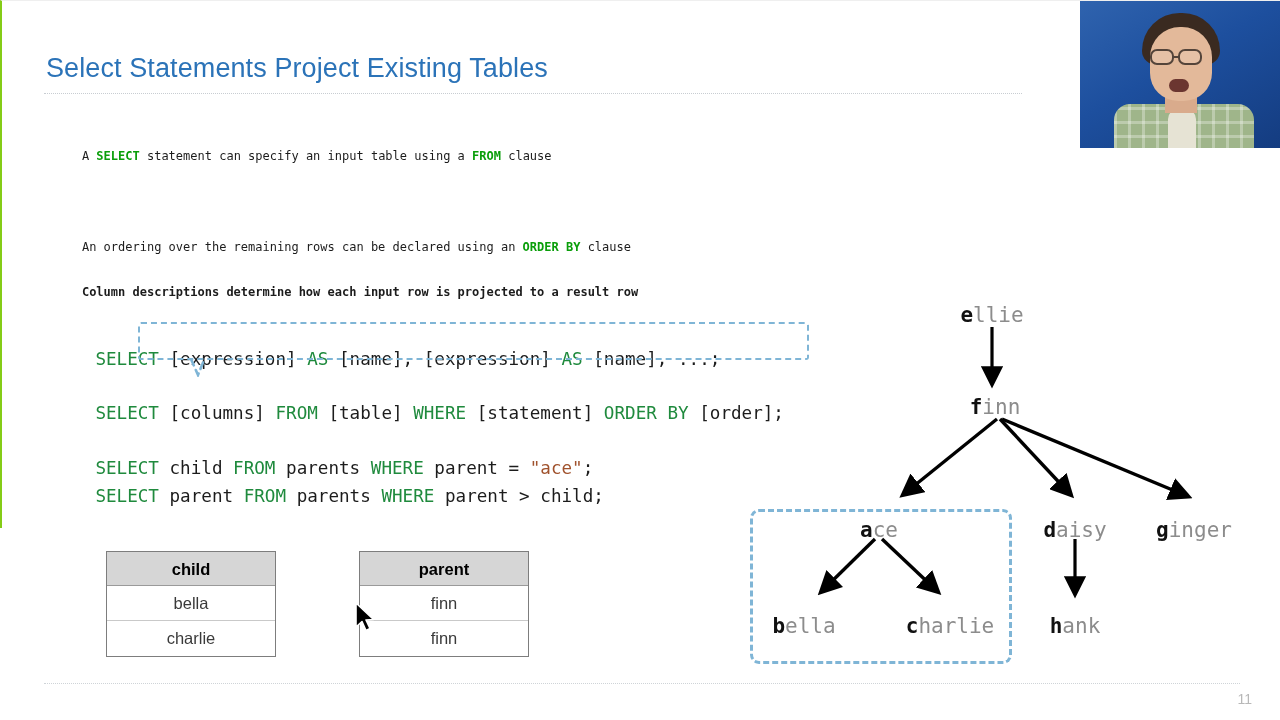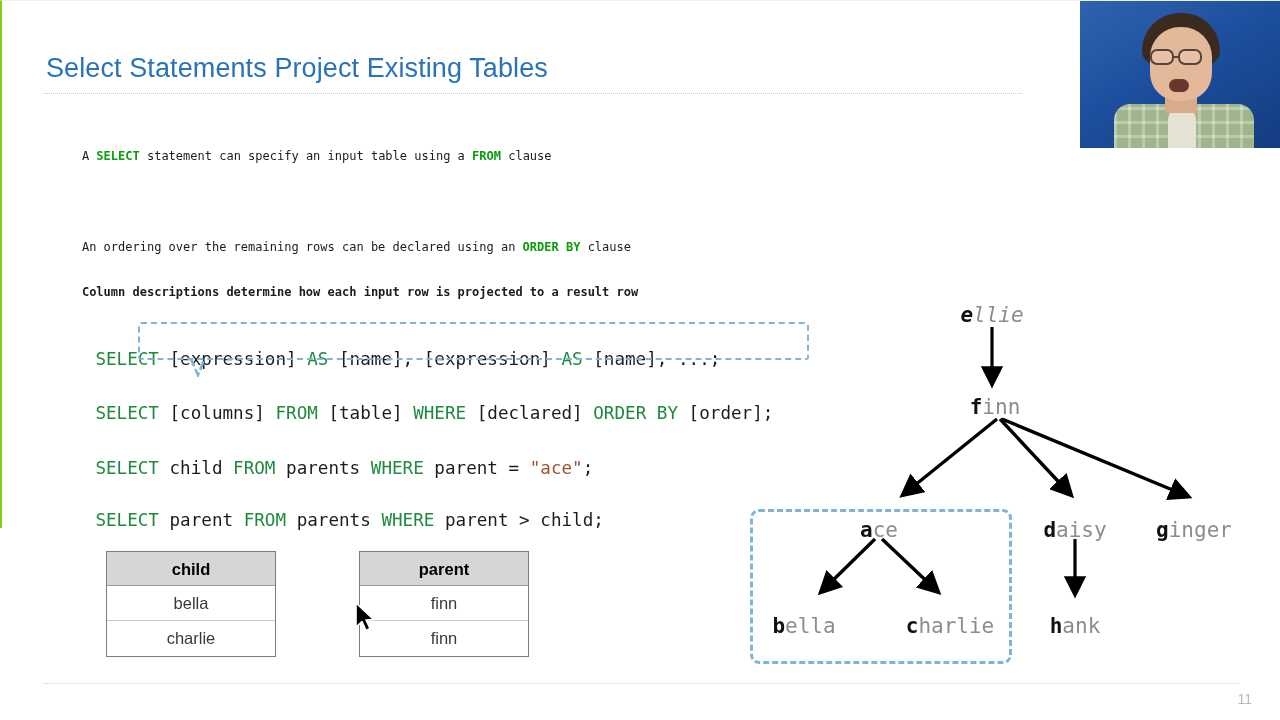--- a/index.html
+++ b/index.html
@@ -224,28 +224,28 @@
   <div class="code" style="top:328px;">
     <span class="kw">SELECT</span><span> [expression] </span><span class="kw">AS</span><span> [name], [expression] </span><span class="kw">AS</span><span> [name], ...;</span>
   </div>
 
   <div id="expr-callout"></div>
   <svg id="expr-callout-tail" viewBox="0 0 16 18">
     <path d="M1 0 L8 16 L14 1" fill="none" stroke="#7fb5d6" stroke-width="2.6" stroke-linecap="round" stroke-dasharray="7 5"></path>
   </svg>
 
   <div class="code" style="top:382px;">
-    <span class="kw">SELECT</span><span> [columns] </span><span class="kw">FROM</span><span> [table] </span><span class="kw">WHERE</span><span> [declared] </span><span class="kw">ORDER BY</span><span> [order];</span>
+    <span class="kw">SELECT</span><span> [columns] </span><span class="kw">FROM</span><span> [table] </span><span class="kw">WHERE</span><span> [statement] </span><span class="kw">ORDER BY</span><span> [order];</span>
   </div>
 
   <div class="code" style="top:437px;">
     <span class="kw">SELECT</span><span> child </span><span class="kw">FROM</span><span> parents </span><span class="kw">WHERE</span><span> parent = </span><span class="str">"ace"</span><span>;</span>
   </div>
 
-  <div class="code" style="top:489px;text-align:center;">
+  <div class="code" style="top:465px;text-align:center;">
     <span class="kw">SELECT</span><span> parent </span><span class="kw">FROM</span><span> parents </span><span class="kw">WHERE</span><span> parent &gt; child;</span>
   </div>
 
   <div class="rtable" style="left:104px; top:550px; width:170px;">
     <div class="th">child</div>
     <div class="td">bella</div>
     <div class="td last">charlie</div>
   </div>
 
   <div class="rtable" style="left:357px; top:550px; width:170px;">
@@ -272,21 +272,21 @@
 
       <line x1="270" y1="128" x2="455" y2="205" stroke="#000" stroke-width="3.4" marker-end="url(#ah)"></line>
 
       <line x1="143" y1="248" x2="90" y2="300" stroke="#000" stroke-width="3.4" marker-end="url(#ah)"></line>
 
       <line x1="150" y1="248" x2="205" y2="300" stroke="#000" stroke-width="3.4" marker-end="url(#ah)"></line>
 
       <line x1="343" y1="248" x2="343" y2="302" stroke="#000" stroke-width="3.2" marker-end="url(#ah)"></line>
     </svg>
 
-    <div class="node" style="left:260px; top:12px;font-style:italic;"><span class="ini">e</span><span>llie</span></div>
+    <div class="node" style="left:260px; top:12px;"><span class="ini">e</span><span>llie</span></div>
     <div class="node" style="left:263px; top:104px;"><span class="ini">f</span><span>inn</span></div>
     <div class="node" style="left:147px; top:227px;"><span class="ini">a</span><span>ce</span></div>
     <div class="node" style="left:343px; top:227px;"><span class="ini">d</span><span>aisy</span></div>
     <div class="node" style="left:462px; top:227px;"><span class="ini">g</span><span>inger</span></div>
     <div class="node" style="left:72px; top:323px;"><span class="ini">b</span><span>ella</span></div>
     <div class="node" style="left:218px; top:323px;"><span class="ini">c</span><span>harlie</span></div>
     <div class="node" style="left:343px; top:323px;"><span class="ini">h</span><span>ank</span></div>
   </div>
 
   <div id="footer-rule"></div>

